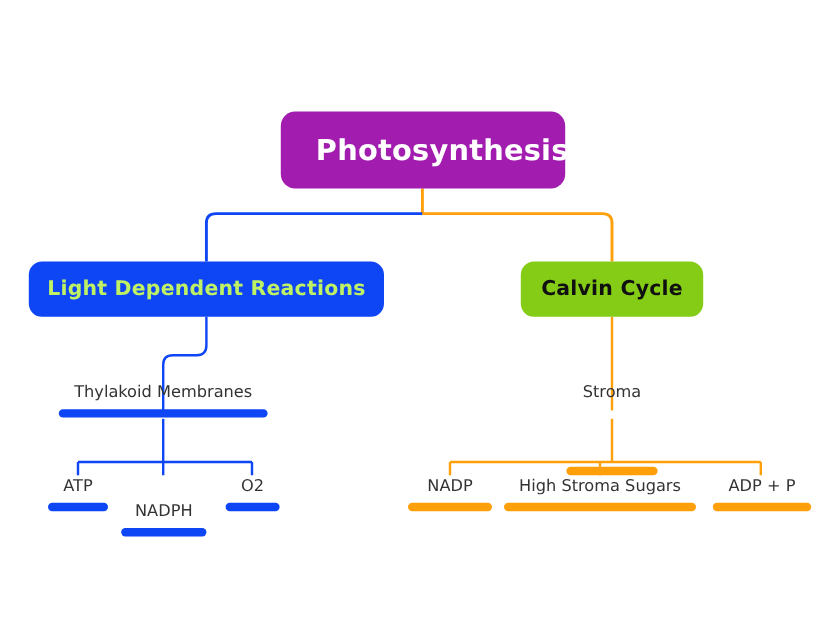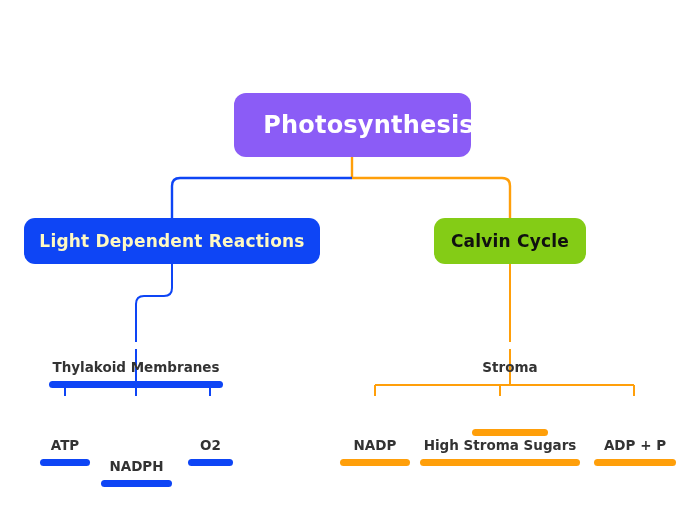--- a/index.html
+++ b/index.html
@@ -36,53 +36,52 @@
     justify-content: center;
     border-radius: 12px;
     font-weight: bold;
     white-space: nowrap;
     letter-spacing: 0.2px;
     user-select: none;
   }
   .node-root {
     font-size: 24px;
     color: #ffffff;
-    background: #8b5cf6;
+    background: #a21caf;
     padding-left: 32px;
   }
   .node-branch {
     font-size: 17px;
     border-radius: 11px;
   }
   .node-branch-blue {
     background: #0E45F5;
-    color: #fef9c3;
+    color: #bef264;
     text-align: center;
   }
   .node-branch-orange {
     background: #84cc16;
     color: #101010;
   }
 
   
   .uline {
     position: absolute;
     box-sizing: border-box;
     display: flex;
     flex-direction: column;
     align-items: center;
     user-select: none;
   }
   .uline .ul-label {
     font-size: 13.5px;
-    font-weight: bold;
+    font-weight: normal;
     color: #333333;
     white-space: nowrap;
     line-height: 16px;
-    margin-top: 40px;
   }
   .uline .ul-bar {
     margin-top: 6px;
     height: 7px;
     border-radius: 4px;
   }
   .bar-blue   { background: #0E45F5; }
   .bar-orange { background: #FF9F0A; }
 </style>
 </head>

